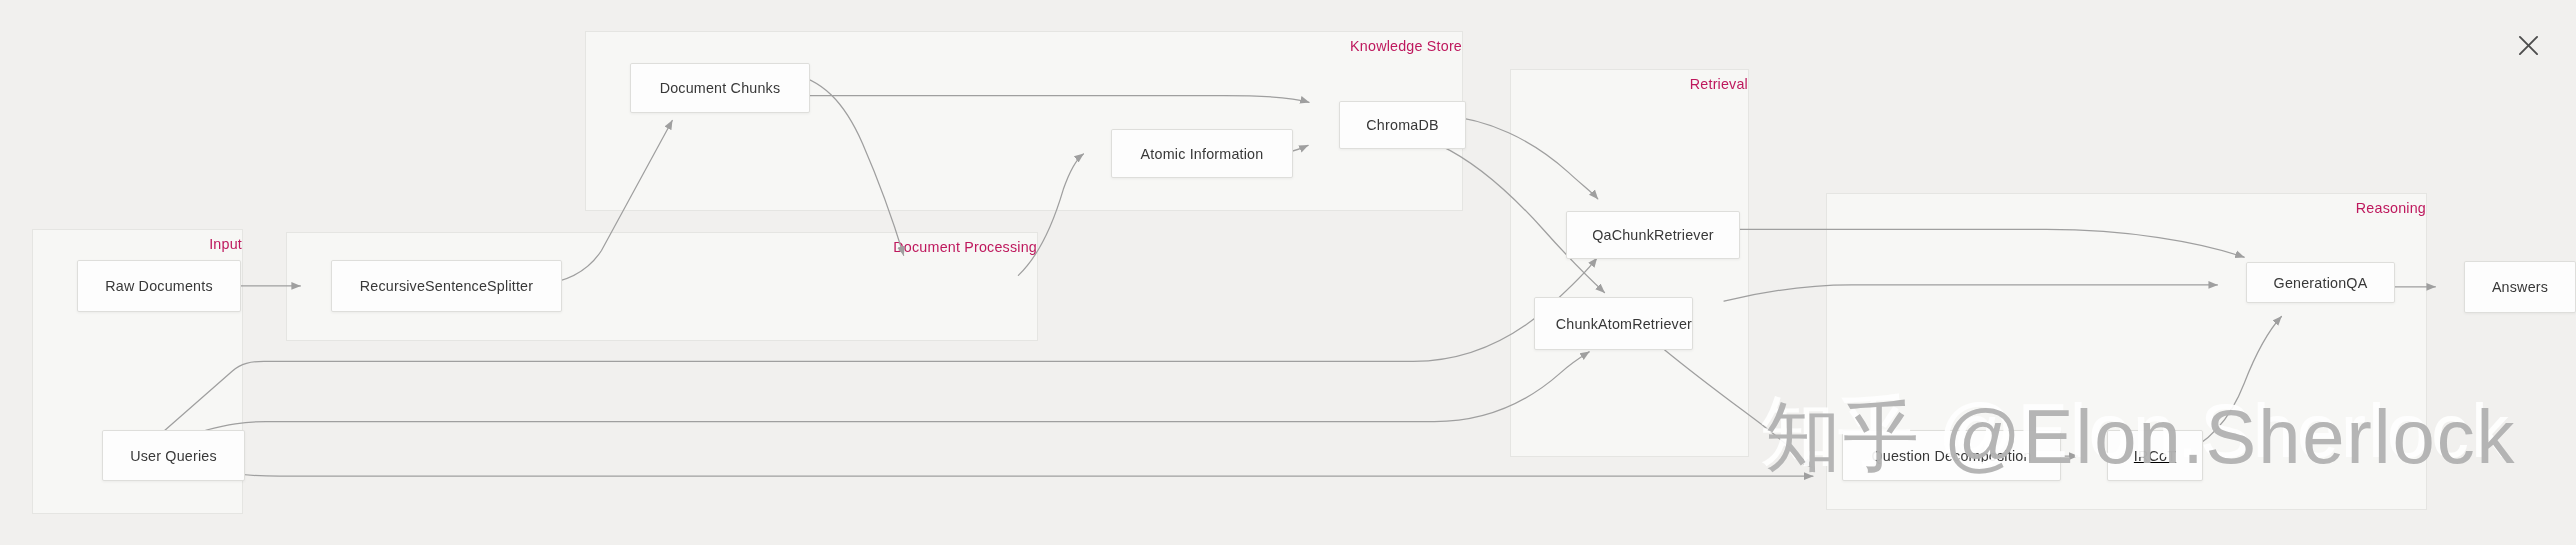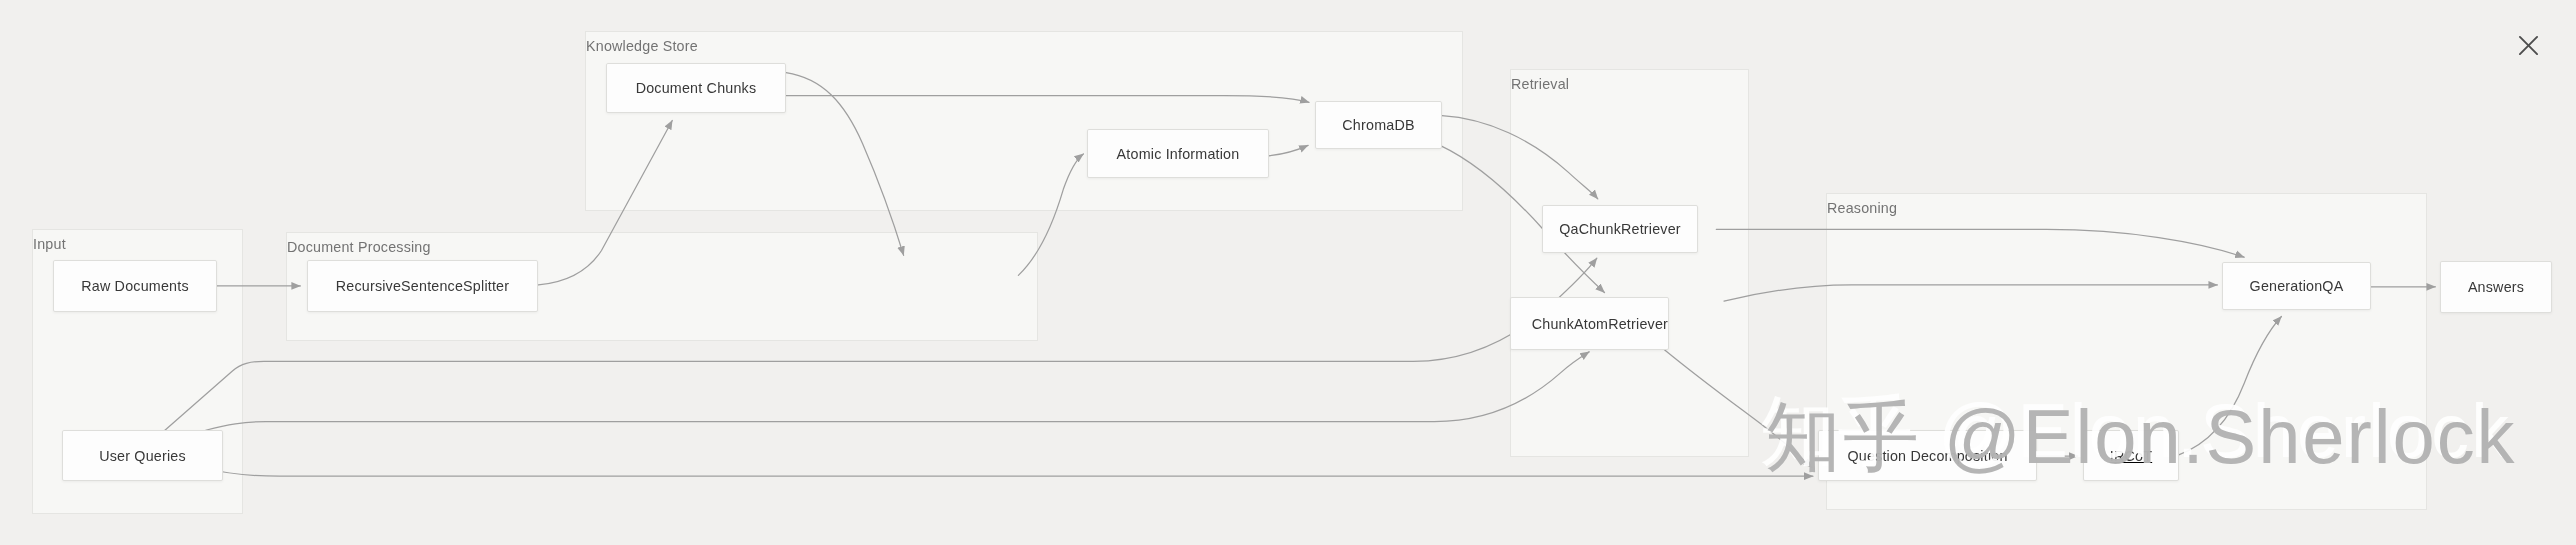--- a/index.html
+++ b/index.html
@@ -24,37 +24,38 @@
     position: absolute;
     background: #f7f7f5;
     border: 1px solid #e5e5e2;
     box-sizing: border-box;
   }
   .group-title {
     position: absolute;
     top: 5.7px;
     left: 0;
     width: 100%;
-    text-align: left;
+    text-align: right;
     font-size: 14.3px;
     line-height: 17px;
-    color: #737373;
+    color: #be185d;
     letter-spacing: 0.2px;
   }
 
   .node {
     position: absolute;
     background: #fdfdfd;
     border: 1px solid #dededb;
     border-radius: 1.9px;
     box-sizing: border-box;
     display: flex;
     align-items: center;
     justify-content: center;
     box-shadow: 0 1px 2.9px rgba(0,0,0,0.05);
+    margin-left: 24px;
   }
   .node-label {
     font-size: 14.3px;
     color: #383838;
     white-space: nowrap;
     letter-spacing: 0.2px;
   }
 
   .edge {
     fill: none;
@@ -135,42 +136,42 @@
         <path d="M1741 366 C1780 398 1816 424 1845 446 C1866 462 1882 477 1895 489" class="edge" marker-end="url(#arrow)"></path>
         <path d="M2278 476 C2312 463 2333 437 2347 401 C2361 365 2374 344 2386 331" class="edge" marker-end="url(#arrow)"></path>
         <path d="M2130 477 H2173" class="edge" marker-end="url(#arrow)"></path>
         <path d="M2480 300 H2547" class="edge" marker-end="url(#arrow)"></path>
       </g>
   </svg>
   <div id="nodes-layer">
       <div class="node" style="left: 53px; top: 260px; width: 164px; height: 52px;">
         <span class="node-label">Raw Documents</span>
       </div>
-      <div class="node" style="left: 62px; top: 430px; width: 161px; height: 51px;">
+      <div class="node" style="left: 78px; top: 430px; width: 143px; height: 51px;">
         <span class="node-label">User Queries</span>
       </div>
       <div class="node" style="left: 307px; top: 260px; width: 231px; height: 52px;">
         <span class="node-label">RecursiveSentenceSplitter</span>
       </div>
       <div class="node" style="left: 606px; top: 63px; width: 180px; height: 50px;">
         <span class="node-label">Document Chunks</span>
       </div>
       <div class="node" style="left: 1087px; top: 129px; width: 182px; height: 49px;">
         <span class="node-label">Atomic Information</span>
       </div>
       <div class="node" style="left: 1315px; top: 101px; width: 127px; height: 48px;">
         <span class="node-label">ChromaDB</span>
       </div>
-      <div class="node" style="left: 1542px; top: 205px; width: 156px; height: 48px;">
+      <div class="node" style="left: 1542px; top: 211px; width: 174px; height: 48px;">
         <span class="node-label">QaChunkRetriever</span>
       </div>
       <div class="node" style="left: 1510px; top: 297px; width: 159px; height: 53px; justify-content: flex-end;">
         <span class="node-label">ChunkAtomRetriever</span>
       </div>
-      <div class="node" style="left: 2222px; top: 262px; width: 149px; height: 48px;">
+      <div class="node" style="left: 2222px; top: 262px; width: 149px; height: 41px;">
         <span class="node-label">GenerationQA</span>
       </div>
       <div class="node" style="left: 1818px; top: 430px; width: 219px; height: 51px;">
         <span class="node-label">Question Decomposition</span>
       </div>
       <div class="node" style="left: 2083px; top: 430px; width: 96px; height: 51px; text-decoration: underline;">
         <span class="node-label">IRCoT</span>
       </div>
       <div class="node" style="left: 2440px; top: 261px; width: 112px; height: 52px;">
         <span class="node-label">Answers</span>

